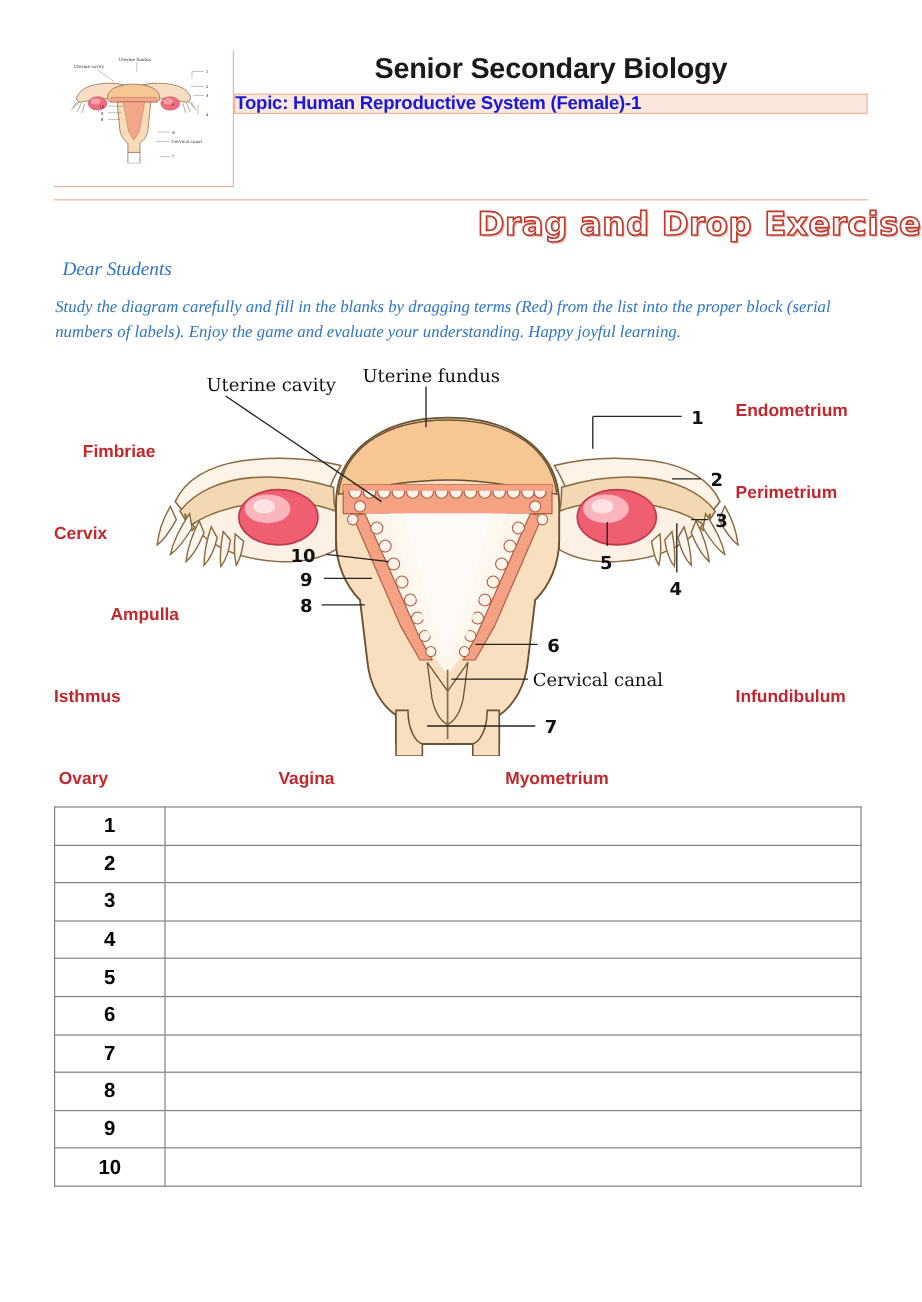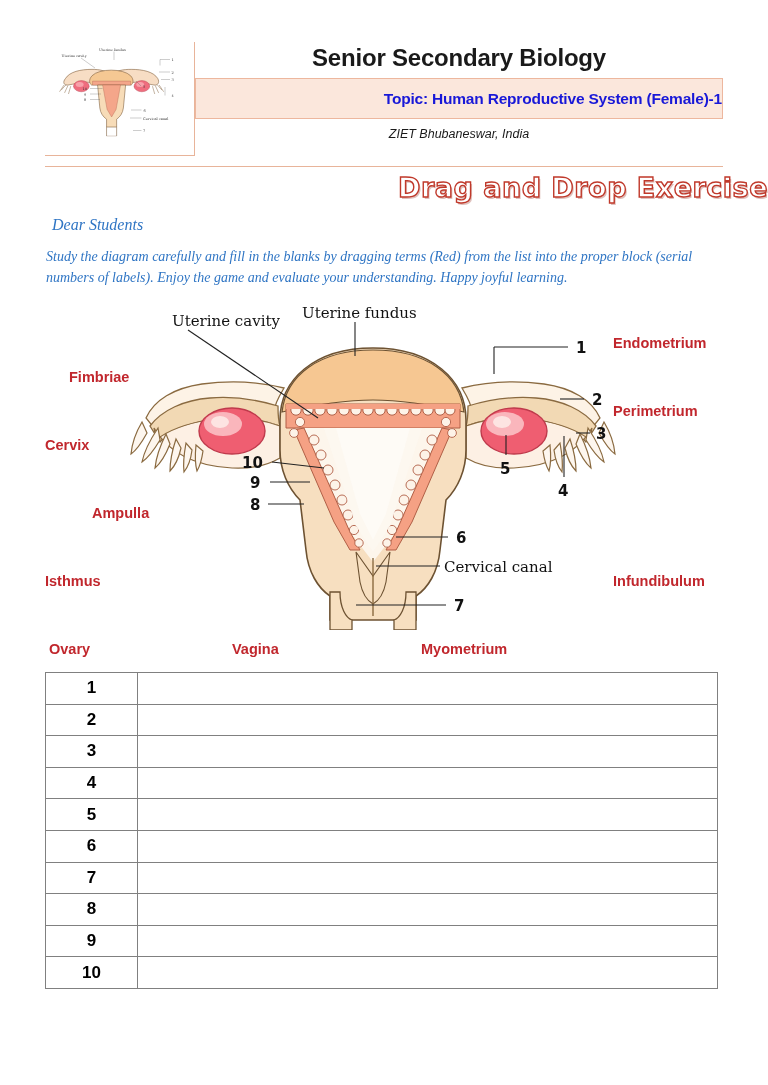--- a/index.html
+++ b/index.html
@@ -41,24 +41,24 @@
     color: #1a1a1a;
     text-align: center;
     letter-spacing: -0.2px;
     line-height: 30px;
     padding-top: 1px;
   }
   .topic-band {
     margin-top: 5px;
     background: #fbe7dc;
     border: 1px solid #edb79e;
-    height: 41px;
+    height: 17px;
     display: flex;
     align-items: center;
-    justify-content: flex-end;
+    justify-content: flex-start;
   }
   .topic-text {
     font-size: 15.5px;
     font-weight: bold;
     color: #1818d8;
     letter-spacing: -0.2px;
   }
   .author-block {
     text-align: center;
     padding-top: 6px;
@@ -224,21 +224,20 @@
       </g>
     </svg>
   </div>
 
   <div class="header-right">
     <div class="main-title">Senior Secondary Biology</div>
     <div class="topic-band">
       <span class="topic-text">Topic: Human Reproductive System (Female)-1</span>
     </div>
     <div class="author-block">
-      <div class="author-line-2">ZIET Bhubaneswar, India</div>
     </div>
   </div>
 </div>
 <div class="header-underline"></div>
 
 <div class="dd-title">Drag and Drop Exercise</div>
 
 <div class="greeting">Dear Students</div>
 <div class="instructions">Study the diagram carefully and fill in the blanks by dragging terms (Red) from the list into the proper block (serial numbers of labels). Enjoy the game and evaluate your understanding. Happy joyful learning.</div>
 

